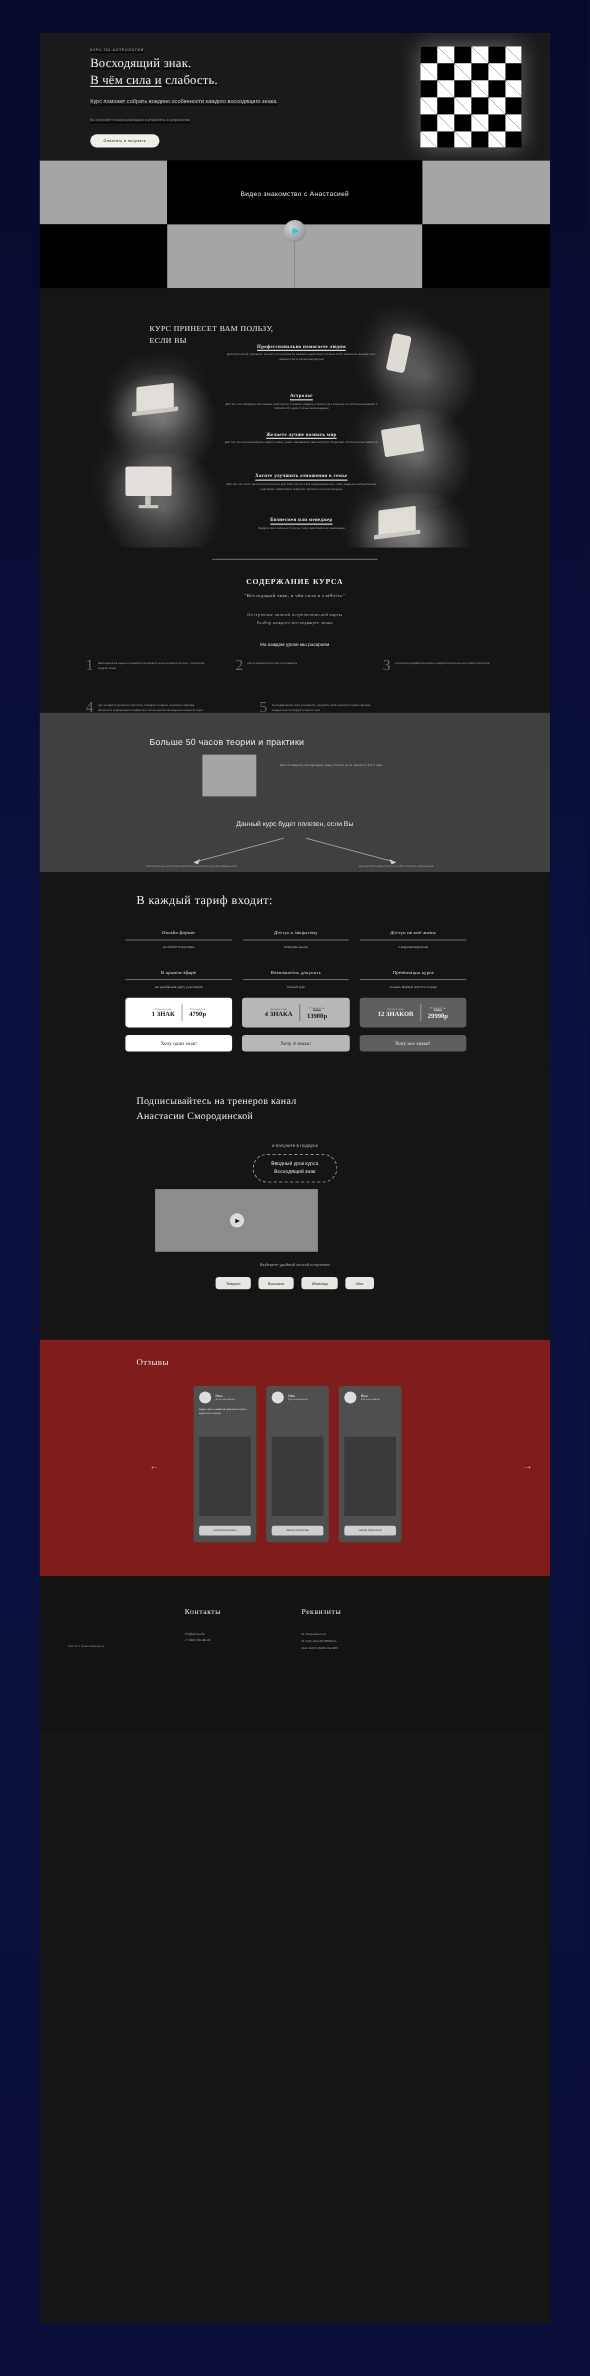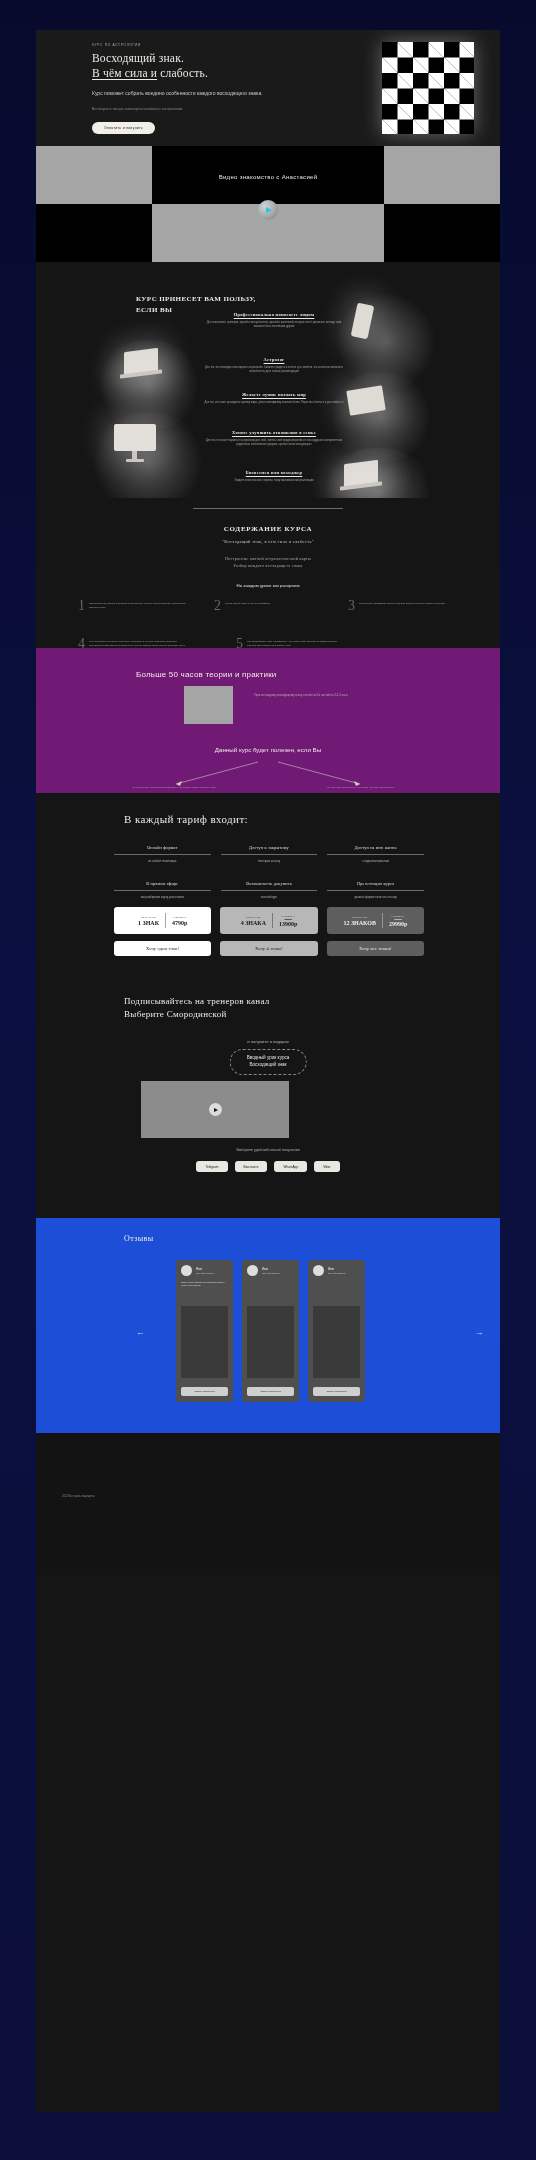--- a/index.html
+++ b/index.html
@@ -27,21 +27,21 @@
     overflow: hidden;
   }
 
   
   .hero {
     position: relative;
     height: 116px;
     background: #1a1a1a;
     overflow: hidden;
   }
-  .hero-inner { position: absolute; left: 56px; top: 13px; width: 185px; }
+  .hero-inner { position: absolute; left: 46px; top: 13px; width: 185px; text-decoration: underline; }
   .kicker {
     font-size: 3.2px;
     letter-spacing: 0.7px;
     color: #b6b1aa;
     text-transform: uppercase;
     margin-bottom: 4px;
   }
   .hero h1 {
     font-family: "Liberation Serif", serif;
     font-size: 11.5px;
@@ -124,21 +124,21 @@
     border-bottom: 3.6px solid transparent;
     margin-left: 2px;
   }
 
   
   .benefits { position: relative; height: 236px; background: #151515; overflow: hidden; }
   .benefits h2 {
     position: absolute; left: 100px; top: 32px;
     font-family: "Liberation Serif", serif;
     font-size: 7px; line-height: 1.5; color: #ece8e1;
-    letter-spacing: .4px; font-weight: 700;
+    letter-spacing: .4px; font-weight: 400;
   }
   .bi { position: absolute; width: 140px; }
   .bi .bh {
     font-family: "Liberation Serif", serif;
     font-size: 4.4px; color: #ece8e1; font-weight: 700;
     text-decoration: underline; text-underline-offset: 1.5px;
     text-align: center; letter-spacing: .3px;
   }
   .bi .bt {
     margin-top: 4px; font-size: 2.6px; line-height: 1.6;
@@ -184,21 +184,21 @@
   }
   .nums { position: relative; margin-top: 12px; height: 80px; }
   .numitem { position: absolute; display: flex; gap: 4px; width: 108px; }
   .numitem .n {
     font-family: "Liberation Serif", serif;
     font-size: 14px; color: #6a6761; line-height: .85;
   }
   .numitem .tx { font-size: 2.5px; line-height: 1.65; color: #aba69f; padding-top: 2px; }
 
   
-  .hours { position: relative; height: 145px; background: #701a75; }
+  .hours { position: relative; height: 145px; background: #404040; }
   .hours h2 {
     position: absolute; left: 100px; top: 22px;
     font-size: 8px; color: #efebe4; letter-spacing: .2px; font-weight: 400;
   }
   .hours .photo {
     position: absolute; left: 148px; top: 38px;
     width: 49px; height: 38px; background: #a5a5a5;
   }
   .hours .note {
     position: absolute; left: 218px; top: 45px; width: 160px;
@@ -300,21 +300,21 @@
     position: absolute; left: 0; right: 0; top: 188px;
     display: flex; justify-content: center; gap: 7px;
   }
   .sbtn {
     background: #e9e7e2; color: #1c1c1e; border: none; border-radius: 3px;
     font-size: 3.2px; padding: 3.5px 9px; cursor: pointer;
     font-family: "Liberation Sans", sans-serif;
   }
 
   
-  .reviews { position: relative; height: 215px; background: #1d4ed8; }
+  .reviews { position: relative; height: 215px; background: #7f1d1d; }
   .reviews h2 {
     position: absolute; left: 88px; top: 16px;
     font-family: "Liberation Serif", serif; font-size: 8px;
     color: #efebe4; font-weight: 400; letter-spacing: .4px;
   }
   .rcards {
     position: absolute; left: 140px; top: 42px;
     display: flex; gap: 9px;
   }
   .rcard {
@@ -562,21 +562,21 @@
       <div class="btn-row">
         <button class="pbtn w">Хочу один знак!</button>
         <button class="pbtn m">Хочу 4 знака!</button>
         <button class="pbtn d">Хочу все знаки!</button>
       </div>
     </section>
 
     <section class="subscribe">
       <h2>
         <span>Подписывайтесь на тренеров канал</span><br>
-        <span>Выберите Смородинской</span>
+        <span>Анастасии Смородинской</span>
       </h2>
       <div class="gift">и получите в подарок</div>
       <div class="dashbox">
         <div>Вводный урок курса</div>
         <div>Восходящий знак</div>
       </div>
       <div class="vidwrap">
         <div class="playbtn">
             <div class="tri2"></div>
           </div>
@@ -632,17 +632,28 @@
           <button class="rbtn">Читать полностью</button>
         </div>
       </div>
     </section>
 
     <footer class="footer">
       <div class="cols">
         <div>
           <div class="copy">2022 Все права защищены</div>
         </div>
+        <div>
+          <h3>Контакты</h3>
+          <div class="li">info@астро.life</div>
+          <div class="li">+7 (905) 290-80-03</div>
+        </div>
+        <div>
+          <h3>Реквизиты</h3>
+          <div class="li small">ИП Смородина В.О.</div>
+          <div class="li small">ОГРНИП 321508700009155</div>
+          <div class="li small">ИНН 222407568861 ОБРЗ00</div>
+        </div>
       </div>
     </footer>
 
   </div>
 </div>
 
 </body></html>

